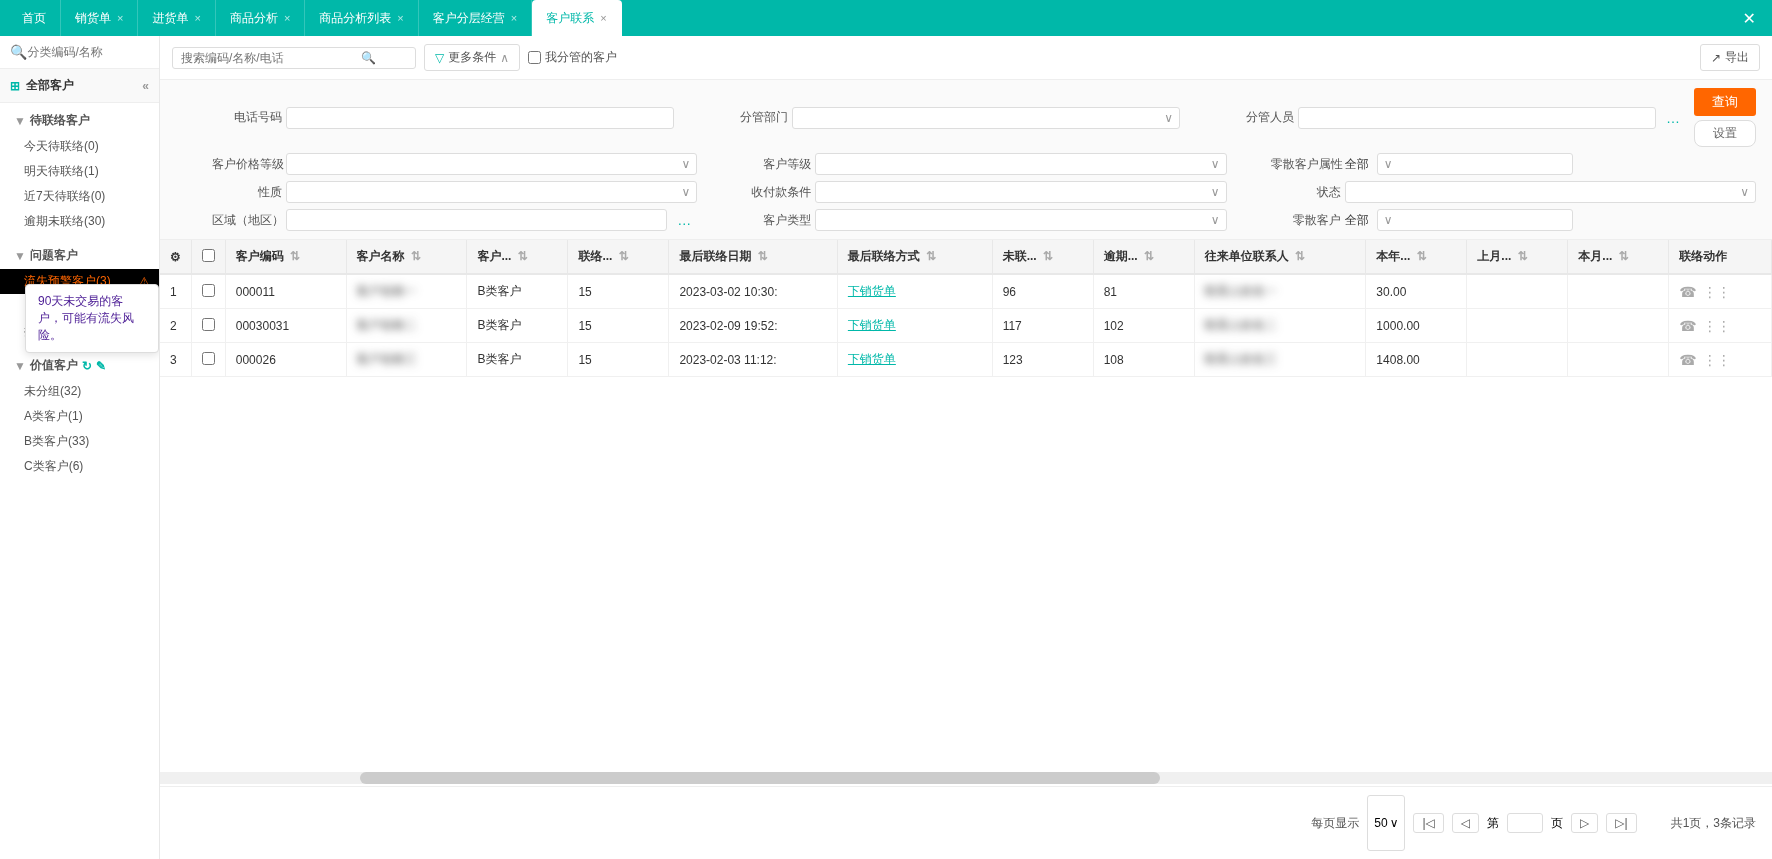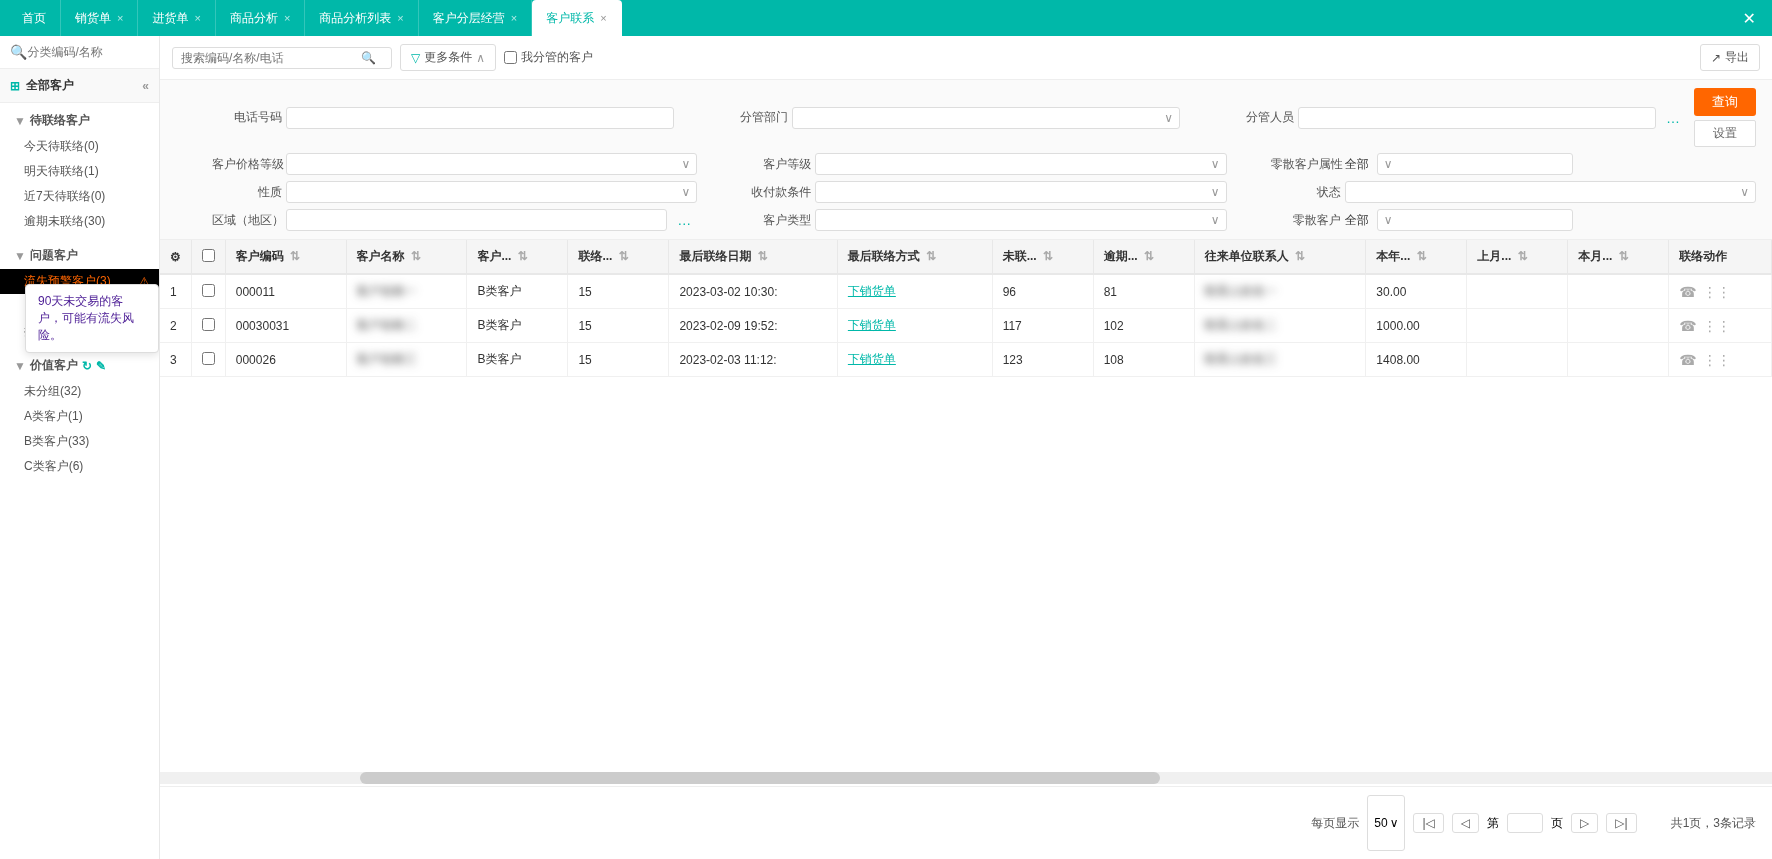--- a/index.html
+++ b/index.html
@@ -144,21 +144,21 @@
       border-bottom: 1px solid #eee;
       background: #fff;
       gap: 8px;
     }
     .filter-search-input {
       display: flex;
       align-items: center;
       border: 1px solid #ddd;
       border-radius: 3px;
       padding: 3px 8px;
-      width: 220px;
+      width: 244px;
     }
     .filter-search-input input {
       border: none;
       outline: none;
       font-size: 12px;
       width: 180px;
     }
     .filter-search-input .search-icon { color: #ccc; }
     .filter-btn {
       display: flex;
@@ -255,21 +255,21 @@
       border-radius: 3px;
       padding: 5px 18px;
       cursor: pointer;
       font-size: 13px;
       white-space: nowrap;
     }
     .settings-btn {
       background: #fff;
       color: #666;
       border: 1px solid #ddd;
-      border-radius: 2px;
+      border-radius: 8px;
       padding: 4px 10px;
       cursor: pointer;
       font-size: 12px;
     }
 
     
     .table-container {
       flex: 1;
       overflow: auto;
     }

